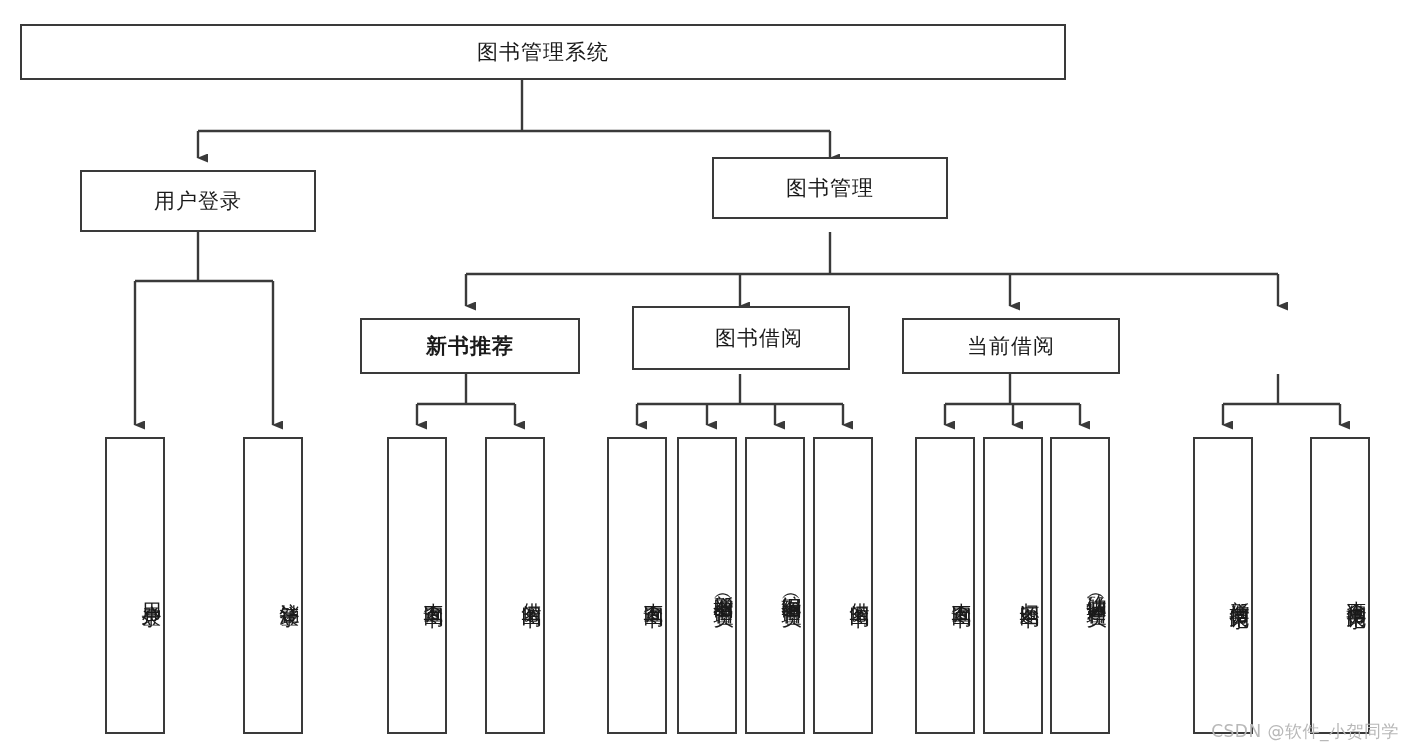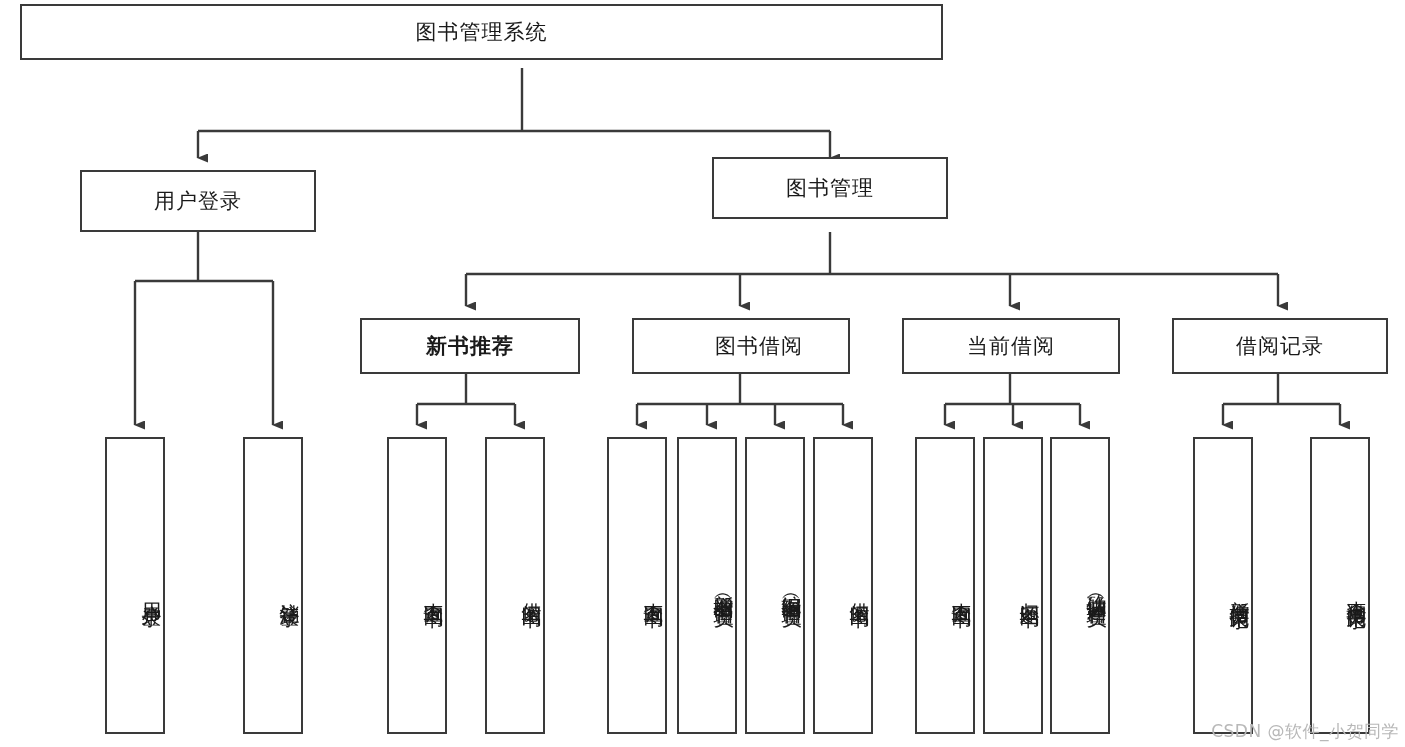--- a/index.html
+++ b/index.html
@@ -111,42 +111,39 @@
       <path d="M1013,404 L1013,425" marker-end="url(#arw)"></path>
       <path d="M1080,404 L1080,425" marker-end="url(#arw)"></path>
 
       <path d="M1278,374 L1278,404"></path>
       <path d="M1223,404 L1340,404"></path>
       <path d="M1223,404 L1223,425" marker-end="url(#arw)"></path>
       <path d="M1340,404 L1340,425" marker-end="url(#arw)"></path>
     </g>
   </svg>
 
-  <div class="node h" style="left:20px; top:4px; width:923px; height:56px;">
+  <div class="node h" style="left:20px; top:24px; width:1046px; height:56px;">
     <span>图书管理系统</span>
   </div>
 
   <div class="node h" style="left:80px; top:170px; width:236px; height:62px;">
     <span>用户登录</span>
   </div>
   <div class="node h" style="left:712px; top:157px; width:236px; height:62px;">
     <span>图书管理</span>
   </div>
 
   <div class="node h" style="left:360px; top:318px; width:220px; height:56px;font-weight:bold;">
     <span>新书推荐</span>
   </div>
-  <div class="node h" style="left:632px; top:318px; width:218px; height:56px;padding-left:36px;">
+  <div class="node h" style="left:632px; top:306px; width:218px; height:64px;padding-left:36px;">
     <span>图书借阅</span>
   </div>
   <div class="node h" style="left:902px; top:318px; width:218px; height:56px;">
     <span>当前借阅</span>
-  </div>
-  <div class="node h" style="left:1172px; top:318px; width:216px; height:56px;">
-    <span>借阅记录</span>
   </div>
 
   <div class="node leaf" style="left:105px; top:437px; width:60px; height:297px;">
     <span>用户登录</span>
   </div>
   <div class="node leaf" style="left:243px; top:437px; width:60px; height:297px;">
     <span>注销登录</span>
   </div>
 
   <div class="node leaf" style="left:387px; top:437px; width:60px; height:297px;">

